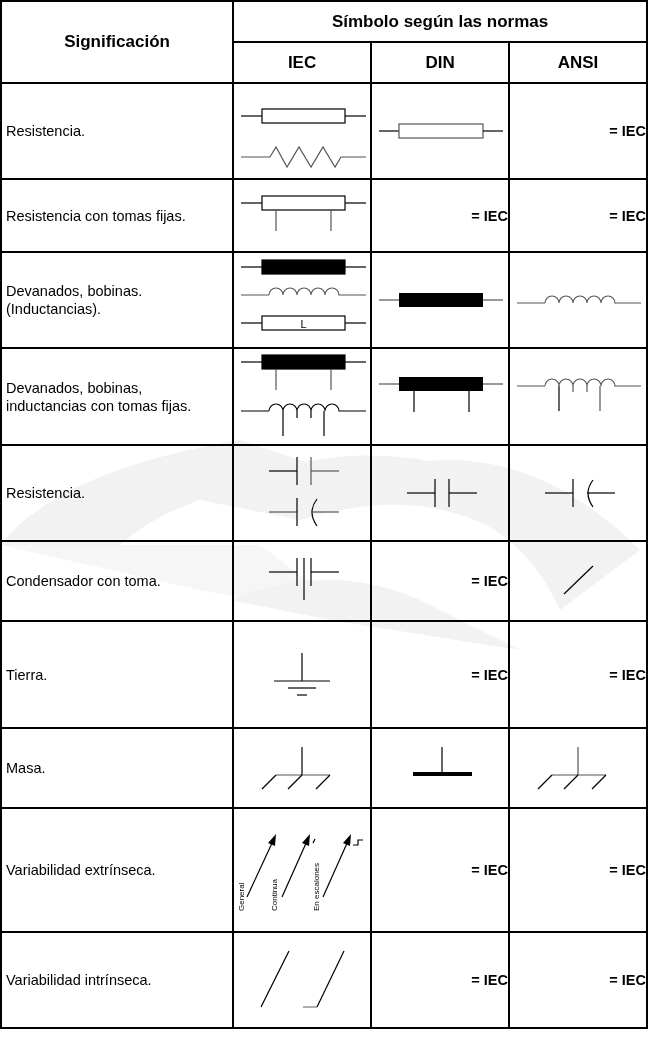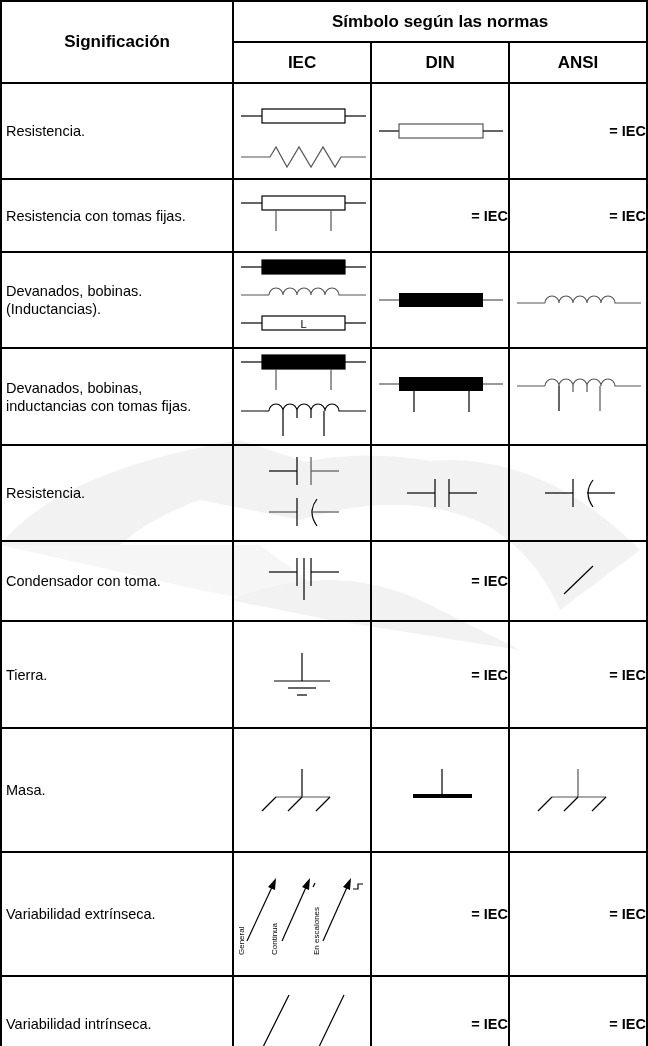--- a/index.html
+++ b/index.html
@@ -230,21 +230,21 @@
               <line x1="39" y1="30" x2="95" y2="30"></line>
           <line x1="53" y1="37" x2="81" y2="37"></line>
               <line x1="62" y1="44" x2="72" y2="44"></line>
         </g>
       </svg>
     </td>
     <td class="eq">= IEC</td>
     <td class="eq">= IEC</td>
   </tr>
 
-  <tr style="height:124px">
+  <tr style="height:80px">
     <td class="lbl">Masa.</td>
     <td class="sym">
       <svg width="134" height="46" viewBox="0 0 134 46">
         <g stroke="#000" stroke-width="1.2" fill="none">
           <line x1="67" y1="2" x2="67" y2="30"></line>
               <line x1="41" y1="30" x2="95" y2="30" stroke="#555"></line>
           <line x1="41" y1="30" x2="27" y2="44"></line>
               <line x1="67" y1="30" x2="53" y2="44"></line>
               <line x1="95" y1="30" x2="81" y2="44"></line>
         </g>

